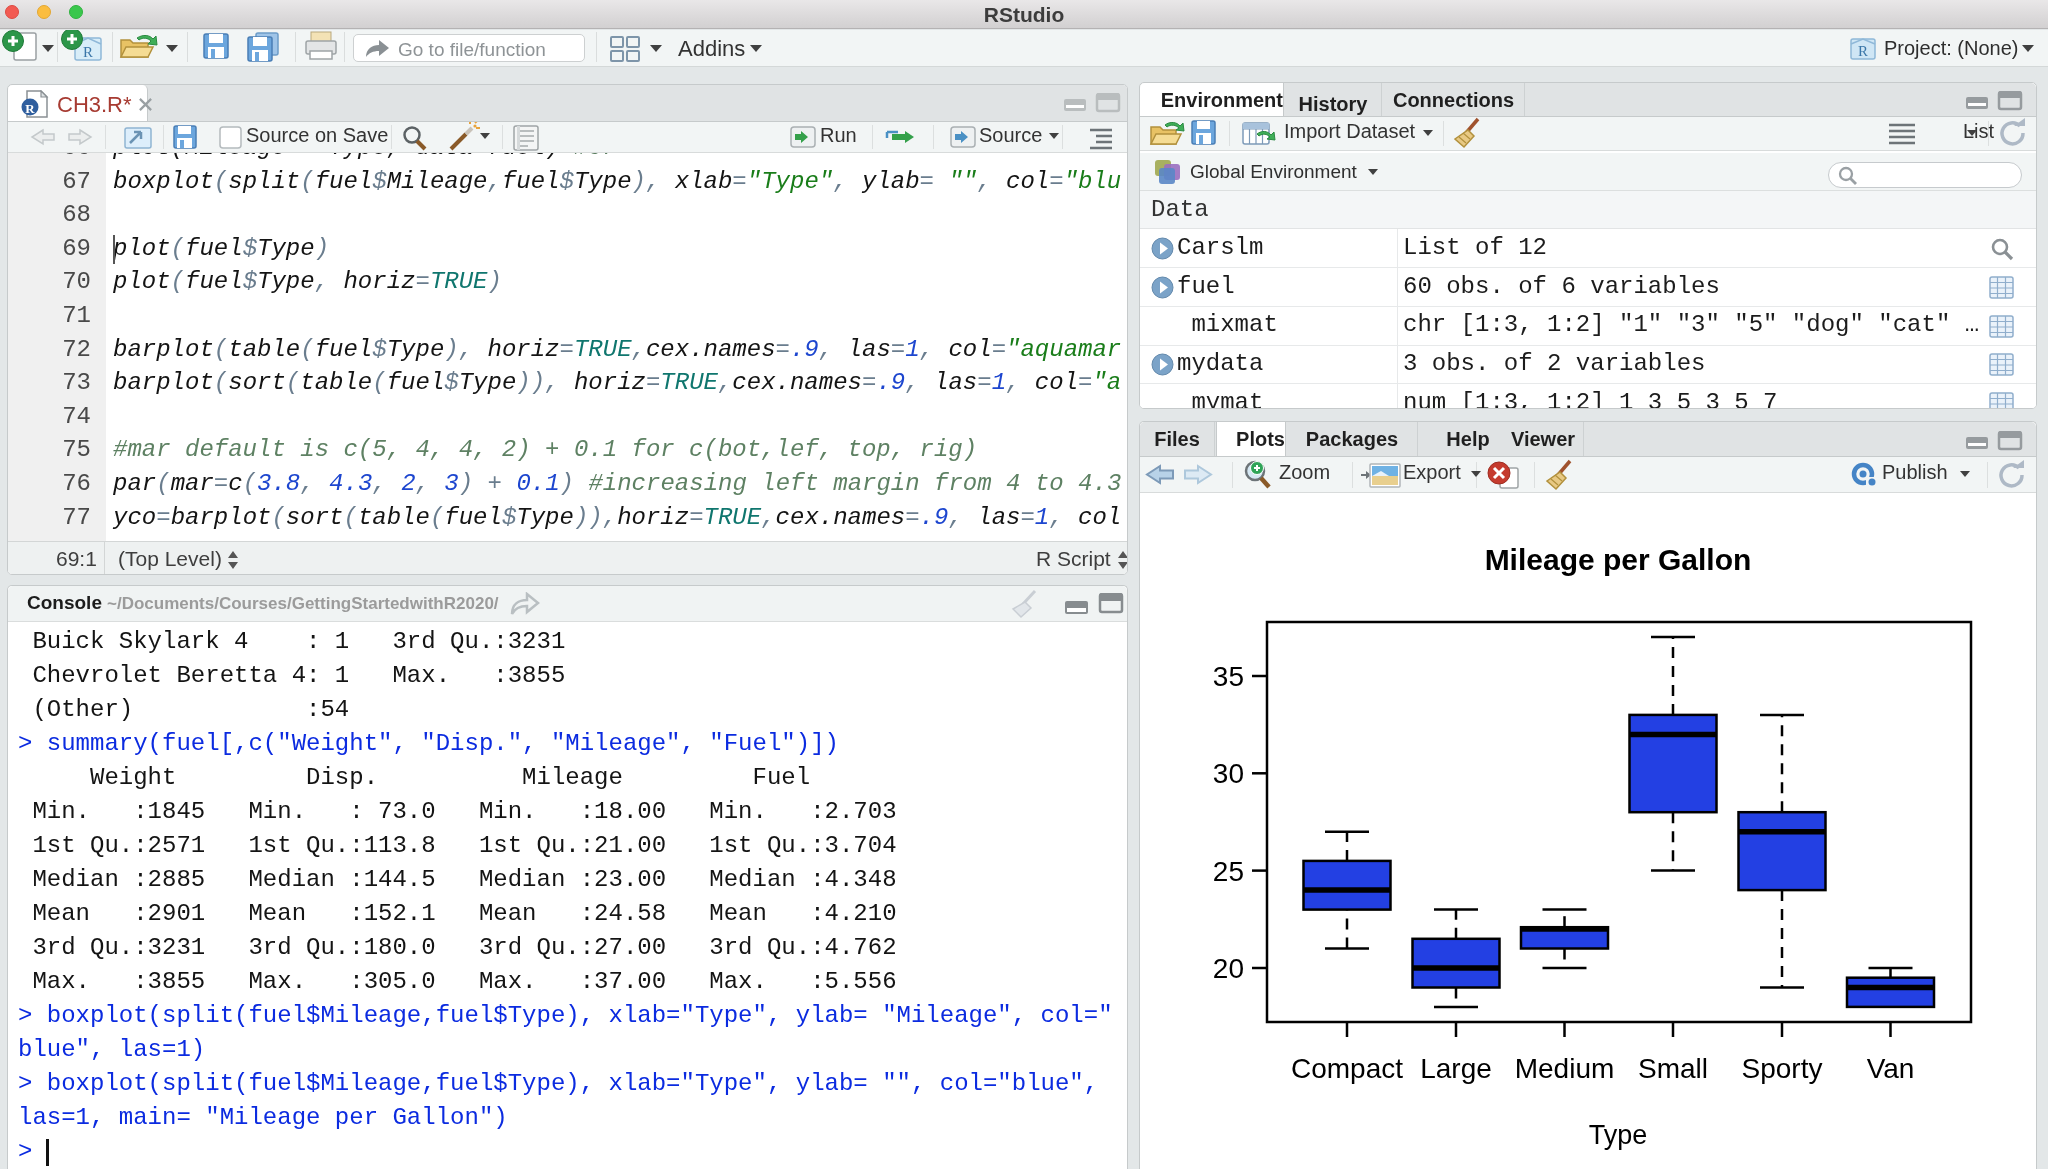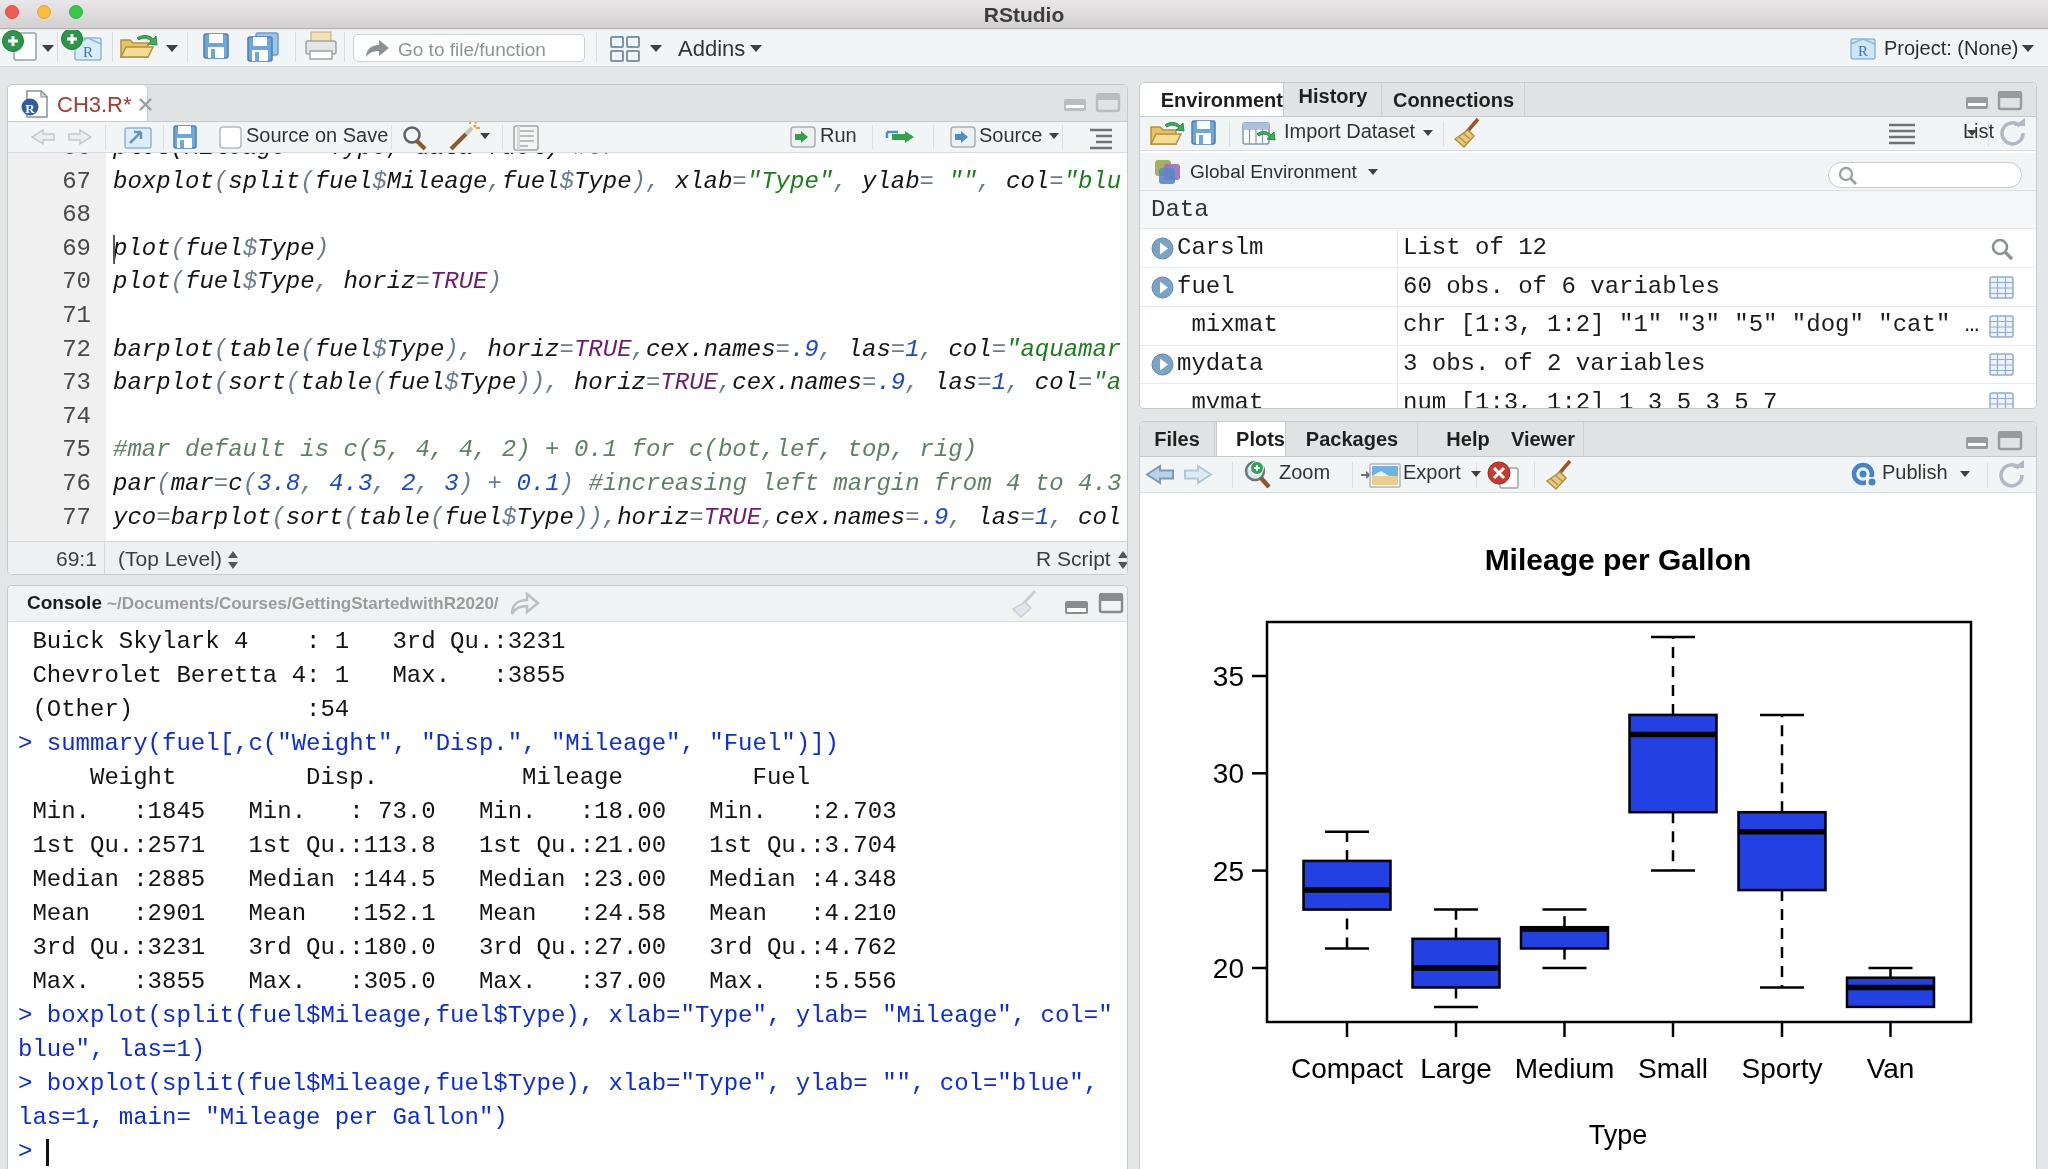--- a/index.html
+++ b/index.html
@@ -16,21 +16,21 @@
 
 #maintoolbar { left:0; top:30px; width:2048px; height:37px; background:#f2f5f5; border-bottom:1px solid #d4d8d8; }
 .caret { position:absolute; width:0; height:0; border-left:6px solid transparent; border-right:6px solid transparent; border-top:7px solid #404040; }
 
 .panel { position:absolute; background:#fff; border:1px solid #c6cacb; border-radius:5px; }
 .tabstrip { position:absolute; background:#e0e3e4; border-bottom:1px solid #c6cacb; border-radius:5px 5px 0 0; }
 .tab { position:absolute; top:0; height:100%; background:#e0e3e4; border-right:1px solid #cdd1d2; color:#1f1f1f; font-size:20px; font-weight:bold; text-align:center; }
 .tab.active { background:#fff; border-right:1px solid #c6cacb; border-left:1px solid #c6cacb; height:101%;text-align:right; }
 .ptoolbar { position:absolute; background:#f2f5f5; border-bottom:1px solid #d8dbdb; }
 .btext { position:absolute; font-size:20px; color:#333; }
-.pu { color:#6a7d8e; } .st { color:#1a7d1a; } .kw { color:#701a75; }
+.pu { color:#6a7d8e; } .st { color:#1a7d1a; } .kw { color:#0f766e; }
 .nu { color:#1d46cf; } .cm { color:#5e8163; } .cb { color:#141414; }
 .blue { color:#0b2be0; }
 </style>
 </head>
 <body>
 
 <div id="titlebar" class="abs">
   <div class="light abs" style="left:5px; background:#f25a52; border:1px solid #dd4a42;"></div>
   <div class="light abs" style="left:37px; background:#fbbd3f; border:1px solid #e3a733;"></div>
   <div class="light abs" style="left:69px; background:#3ac74c; border:1px solid #2fb23f;"></div>
@@ -286,21 +286,21 @@
   <div class="abs" style="left:38px; top:553px; width:3px; height:27px; background:#111;"></div>
 </div>
 
 <div id="envpanel" class="panel" style="left:1139px; top:82px; width:898px; height:327px; overflow:hidden;">
 
   <div class="tabstrip" style="left:0; top:0; width:896px; height:34px;">
     <div class="tab active" style="left:0; width:144px; border-left:none; border-radius:5px 0 0 0;">
         <div style="margin-top:6px;">Environment</div>
       </div>
     <div class="tab" style="left:145px; width:97px;">
-        <div style="margin-top:2px;">History</div>
+        <div style="margin-top:10px;">History</div>
       </div>
     <div class="tab" style="left:243px; width:142px;">
         <div style="margin-top:6px;">Connections</div>
       </div>
     <svg class="abs" style="left:825px; top:8px;" width="58" height="20" viewBox="0 0 58 20">
       <rect x="1" y="6" width="22" height="12" rx="2" fill="#969b9e"></rect>
       <rect x="3" y="12" width="18" height="3" fill="#fff"></rect>
       <rect x="34" y="1" width="22" height="17" rx="2" fill="none" stroke="#969b9e" stroke-width="2.5"></rect>
       <rect x="34" y="1" width="22" height="6" fill="#969b9e"></rect>
     </svg>

